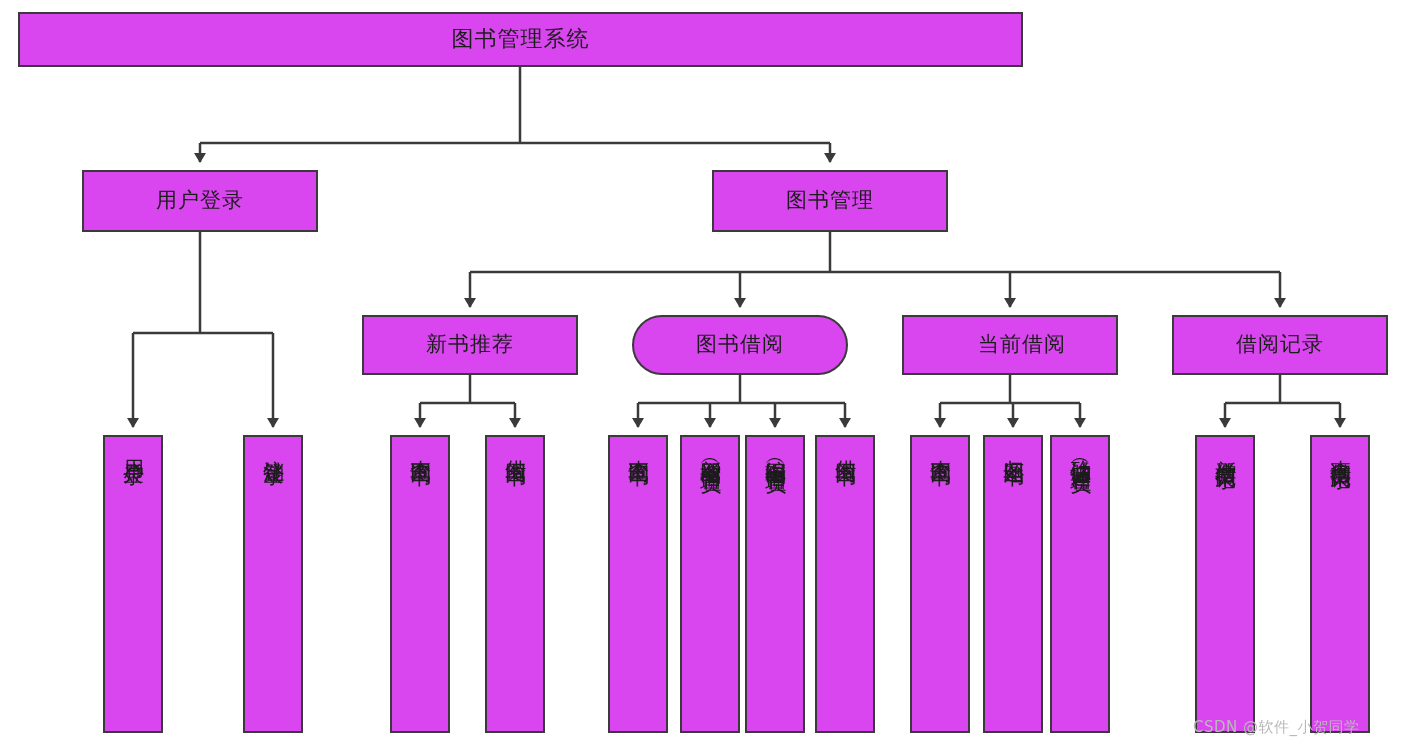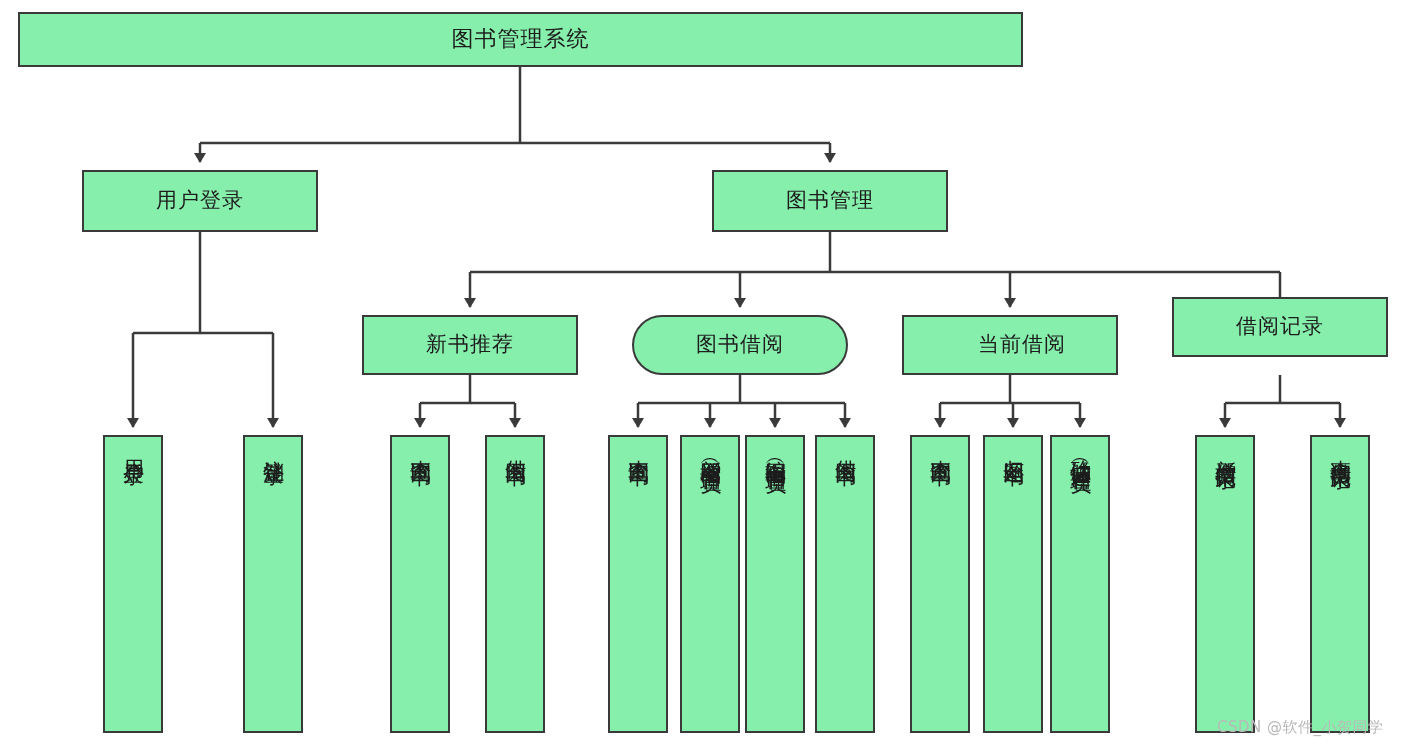--- a/index.html
+++ b/index.html
@@ -21,21 +21,21 @@
     position: absolute;
     left: 0;
     top: 0;
     width: 1405px;
     height: 747px;
     pointer-events: none;
   }
   .node {
     position: absolute;
     box-sizing: border-box;
-    background: #86efac;
+    background: #d946ef;
     border: 2px solid #3a3a3a;
     display: flex;
     align-items: center;
     justify-content: center;
     color: #1c1c1c;
   }
   .node.horiz {
     font-size: 21px;
     letter-spacing: 1px;
     line-height: 1.2;
@@ -56,21 +56,20 @@
     white-space: nowrap;
     text-align: center;
   }
   .watermark {
     position: absolute;
     font-size: 15px;
     color: #b9b9b9;
     letter-spacing: 0.5px;
     white-space: nowrap;
     user-select: none;
-    margin-left: 24px;
   }
 </style>
 </head>
 <body>
 
 <div id="canvas">
 
   <svg class="wires" viewBox="0 0 1405 747" xmlns="http://www.w3.org/2000/svg">
     <defs>
       <marker id="arrow" viewBox="0 0 10 12" refX="9" refY="6" markerWidth="10" markerHeight="12" orient="auto-start-reverse" markerUnits="userSpaceOnUse">
@@ -149,21 +148,21 @@
 
   <div class="node horiz" style="left:362px; top:315px; width:216px; height:60px;">
     <span>新书推荐</span>
   </div>
   <div class="node horiz" style="left:632px; top:315px; width:216px; height:60px;border-radius:30px;">
     <span>图书借阅</span>
   </div>
   <div class="node horiz" style="left:902px; top:315px; width:216px; height:60px;padding-left:24px;">
     <span>当前借阅</span>
   </div>
-  <div class="node horiz" style="left:1172px; top:297px; width:216px; height:60px;">
+  <div class="node horiz" style="left:1172px; top:315px; width:216px; height:60px;">
     <span>借阅记录</span>
   </div>
 
   <div class="node vert" style="left:103px; top:435px; width:60px; height:298px;">
     <span class="vlabel">用户登录</span>
   </div>
   <div class="node vert" style="left:243px; top:435px; width:60px; height:298px;">
     <span class="vlabel">注销登录</span>
   </div>
   <div class="node vert" style="left:390px; top:435px; width:60px; height:298px;">

